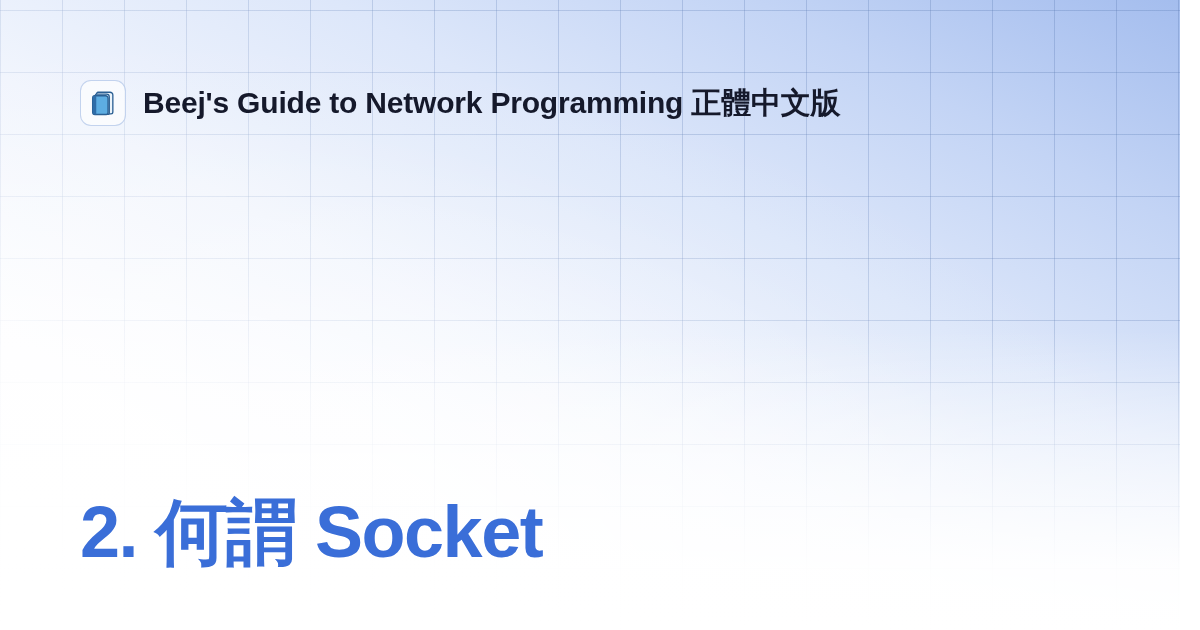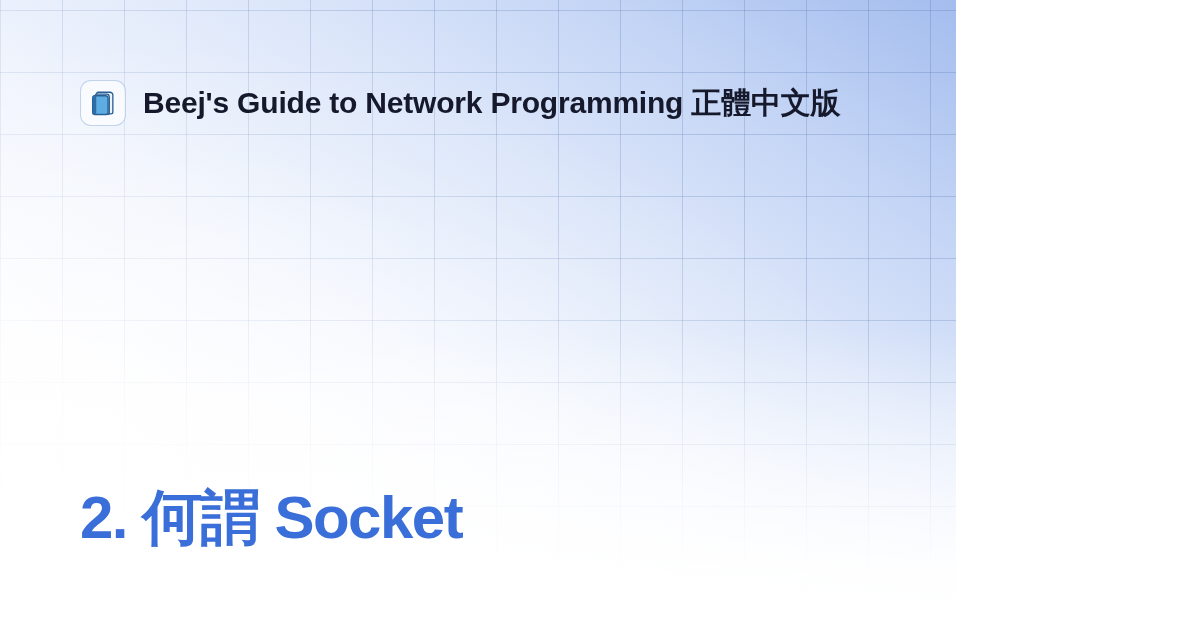--- a/index.html
+++ b/index.html
@@ -9,21 +9,21 @@
   body {
     width: 1200px;
     height: 630px;
     overflow: hidden;
     font-family: "Liberation Sans", "DejaVu Sans", sans-serif;
     background: #ffffff;
   }
 
   #og-card {
     position: relative;
-    width: 956px;
+    width: 1180px;
     height: 630px;
     overflow: hidden;
     background: #ffffff;
   }
 
   
   .bg-base {
     position: absolute;
     inset: 0;
     background: linear-gradient(
@@ -110,21 +110,21 @@
     letter-spacing: -0.2px;
     white-space: nowrap;
     line-height: 1;
   }
 
   
   .page-heading {
     position: absolute;
     left: 80px;
     top: 444px;
-    font-size: 60px;
+    font-size: 72px;
     font-weight: bold;
     color: #3a6ed8;
     letter-spacing: -1.5px;
     line-height: 1.12;
     white-space: nowrap;
   }
 </style>
 </head>
 <body>
 

